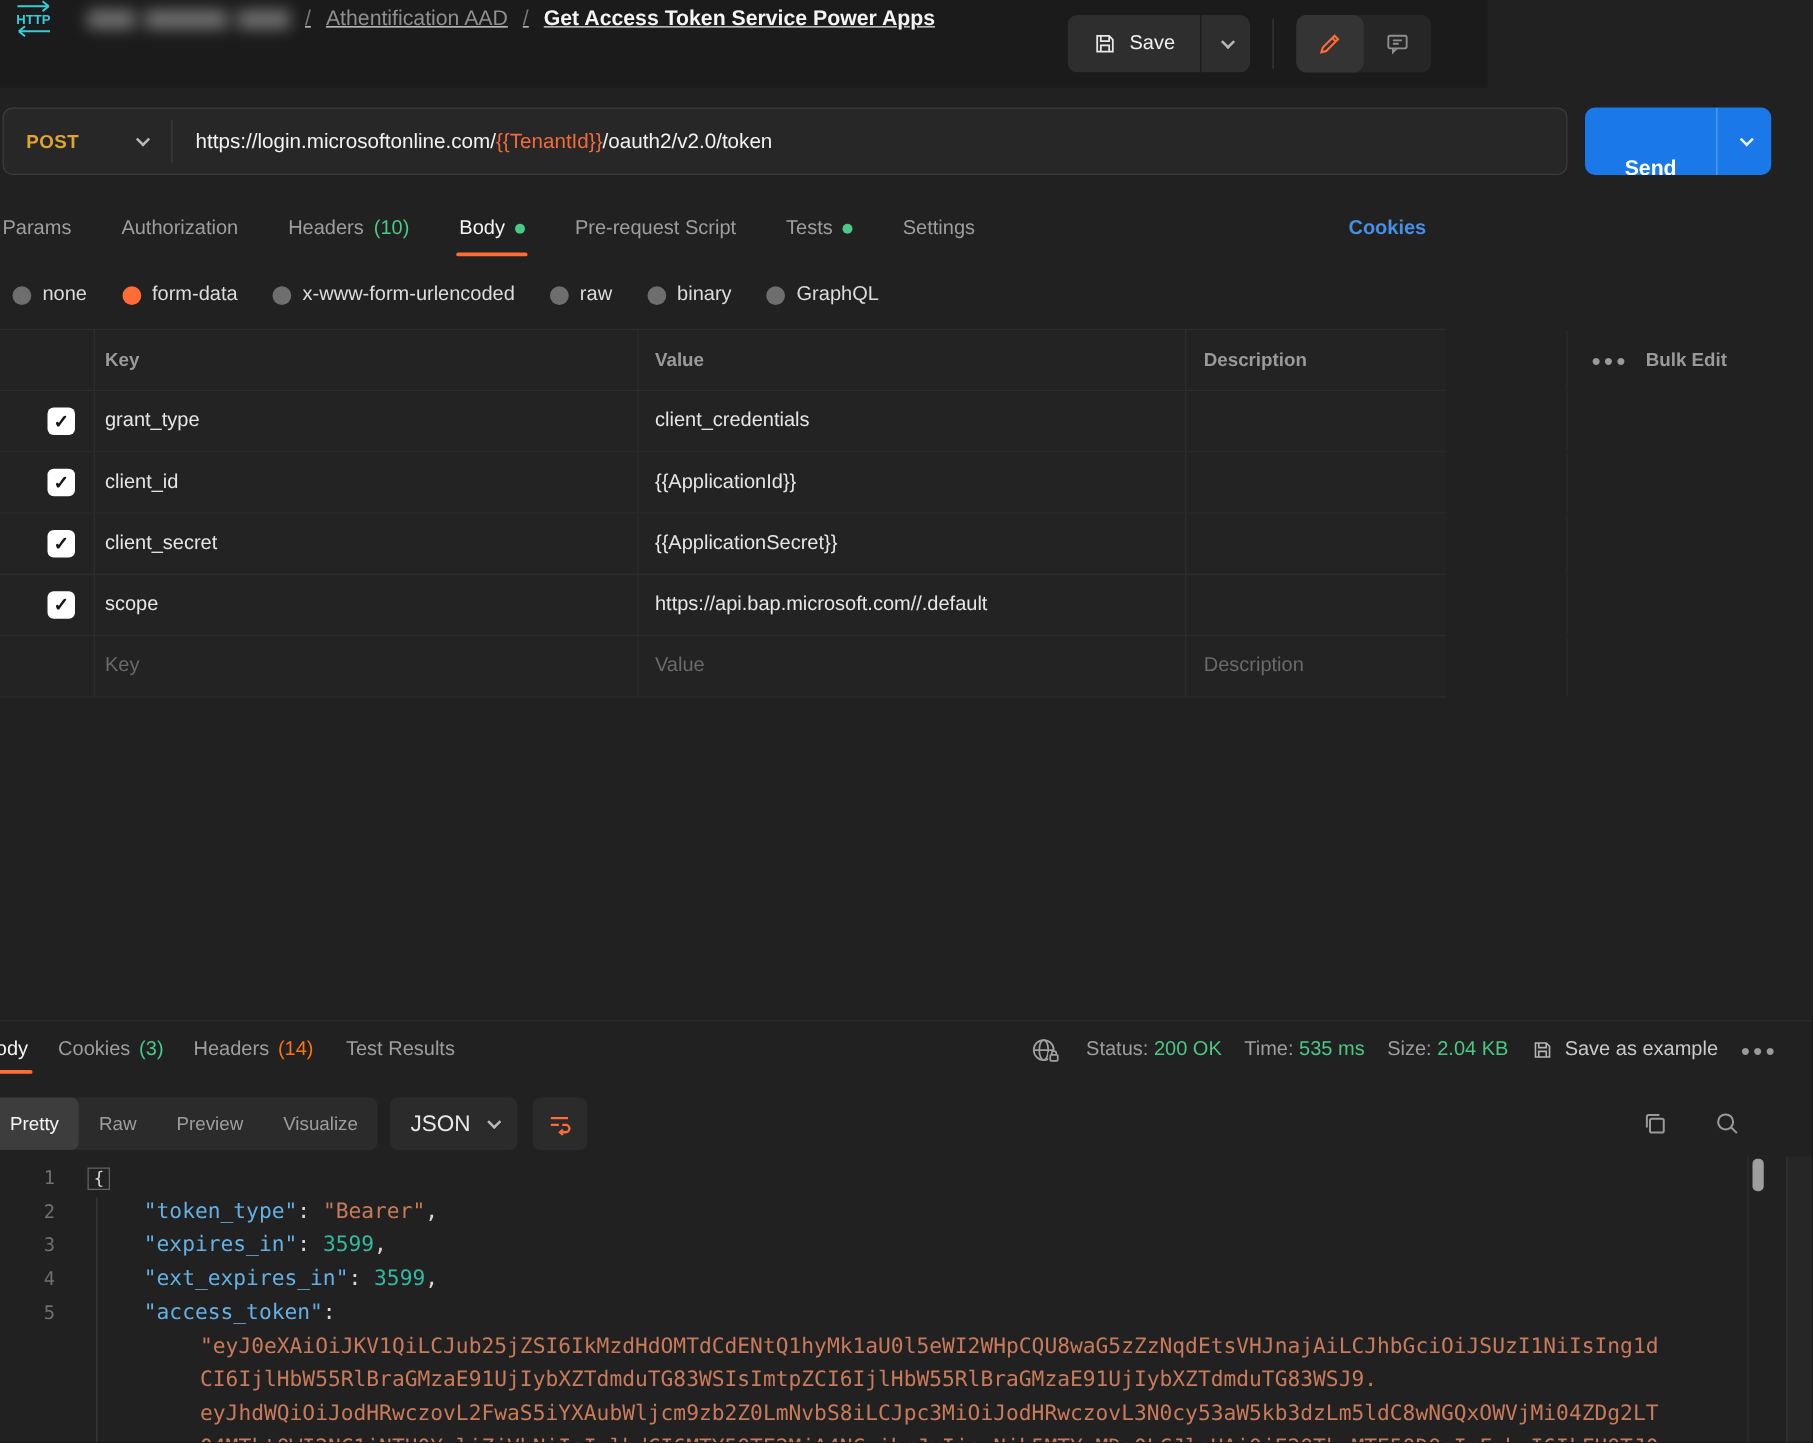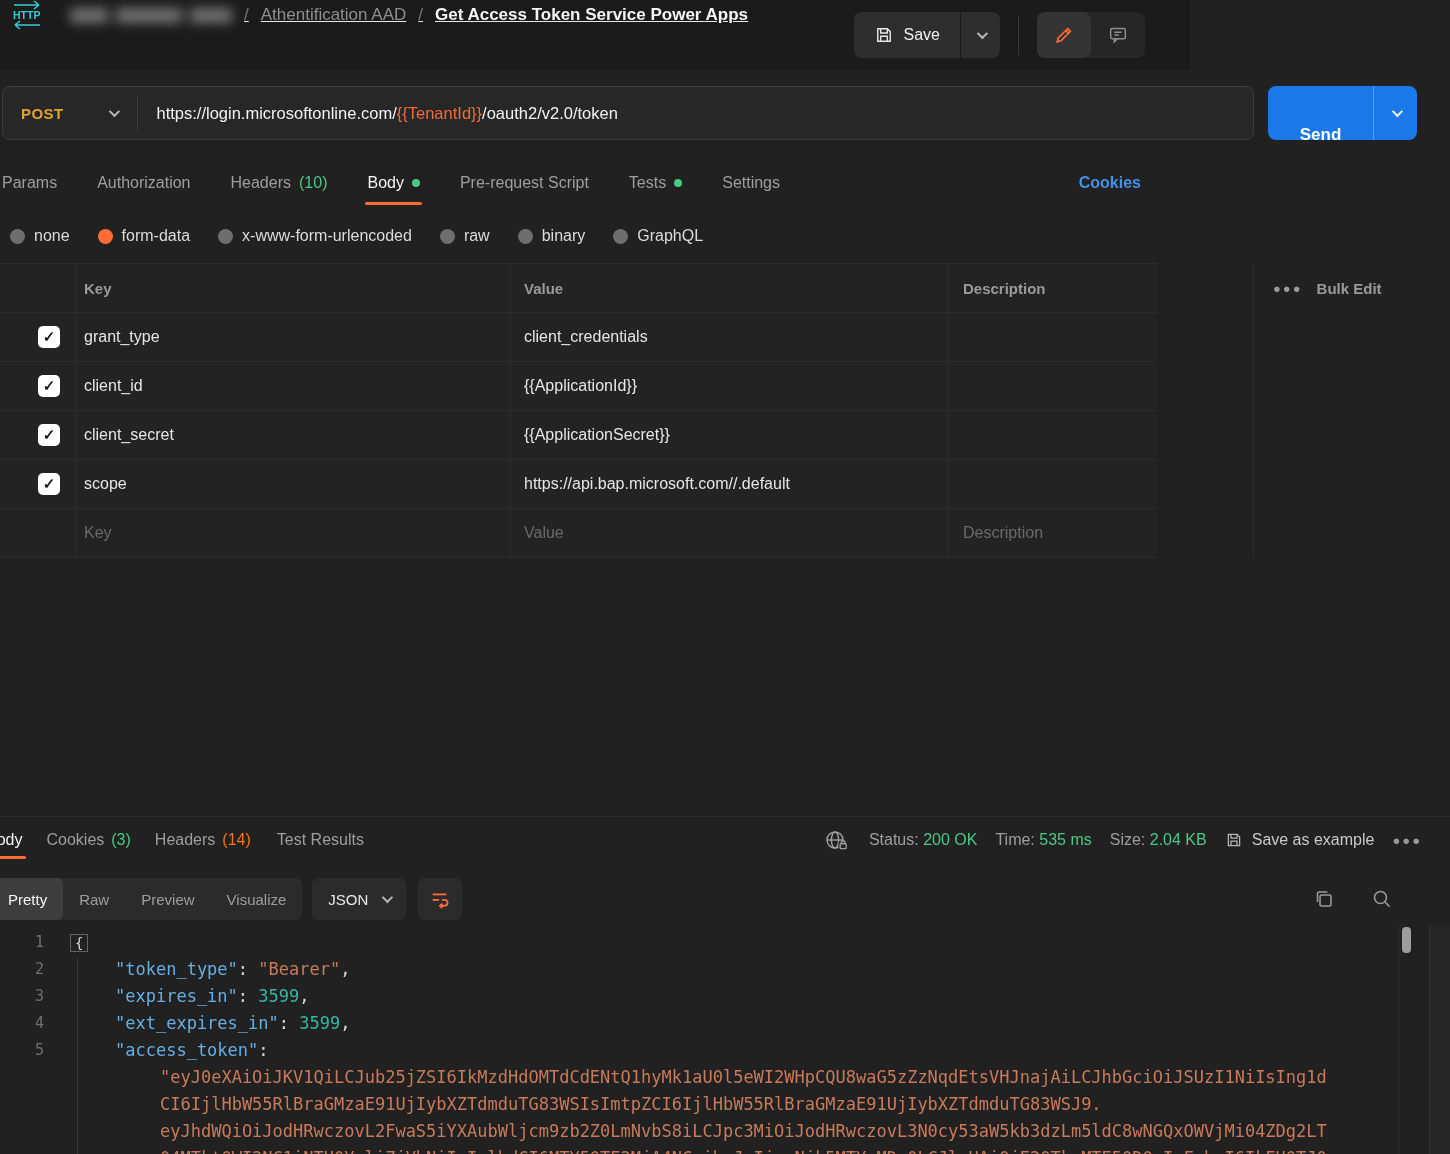--- a/index.html
+++ b/index.html
@@ -74,21 +74,21 @@
   .rtab.active { color:#f5f5f5; position:relative; }
   .rtab.active .underline { position:absolute; left:-2px; right:-4px; bottom:-10px; height:3px; background:#ff6c37; border-radius:2px; }
   .resp-meta { position:absolute; right:28px; top:0; height:44px; display:flex; align-items:center; gap:18px; font-size:16px; color:#9e9e9e; }
   .meta-pair b { font-weight:400; color:#4ac885; }
   .saveex { display:flex; align-items:center; gap:9px; cursor:pointer; color:#c9c9c9; }
   
   .resptool { position:absolute; left:0; top:876px; width:1450px; height:46px; display:flex; align-items:center; }
   .seg-group { display:flex; margin-left:-8px; background:#2b2b2b; border-radius:6px; height:42px; align-items:stretch; }
   .seg { display:flex; align-items:center; padding:0 16px; font-size:15px; color:#9e9e9e; cursor:pointer; border-radius:6px; }
   .seg.active { background:#3d3d3d; color:#f5f5f5; }
-  .fmt-btn { margin-left:10px; height:42px; background:#2b2b2b; border-radius:6px; display:flex; align-items:center; gap:14px; padding:0 16px; font-size:15px; color:#e8e8e8; cursor:pointer; }
+  .fmt-btn { margin-left:10px; height:42px; background:#2b2b2b; border-radius:6px; display:flex; align-items:center; gap:14px; padding:0 16px; font-size:18px; color:#e8e8e8; cursor:pointer; }
   .wrap-btn { margin-left:12px; height:42px; width:44px; background:#2b2b2b; border-radius:6px; display:flex; align-items:center; justify-content:center; cursor:pointer; }
   .tool-ico { position:absolute; top:11px; cursor:pointer; }
   .tool-copy { left:1312px; }
   .tool-search { left:1370px; }
   
   .code { position:absolute; left:0; top:925px; width:1450px; height:229px; overflow:hidden; font-family:"DejaVu Sans Mono", monospace; font-size:17px; }
   .code-rows { position:absolute; left:0; top:3px; }
   .code-row { display:flex; height:27px; align-items:center; white-space:pre; }
   .gutter { width:44px; flex-shrink:0; text-align:right; color:#6f6f6f; font-size:15px; }
   .code-text { margin-left:26px; }

